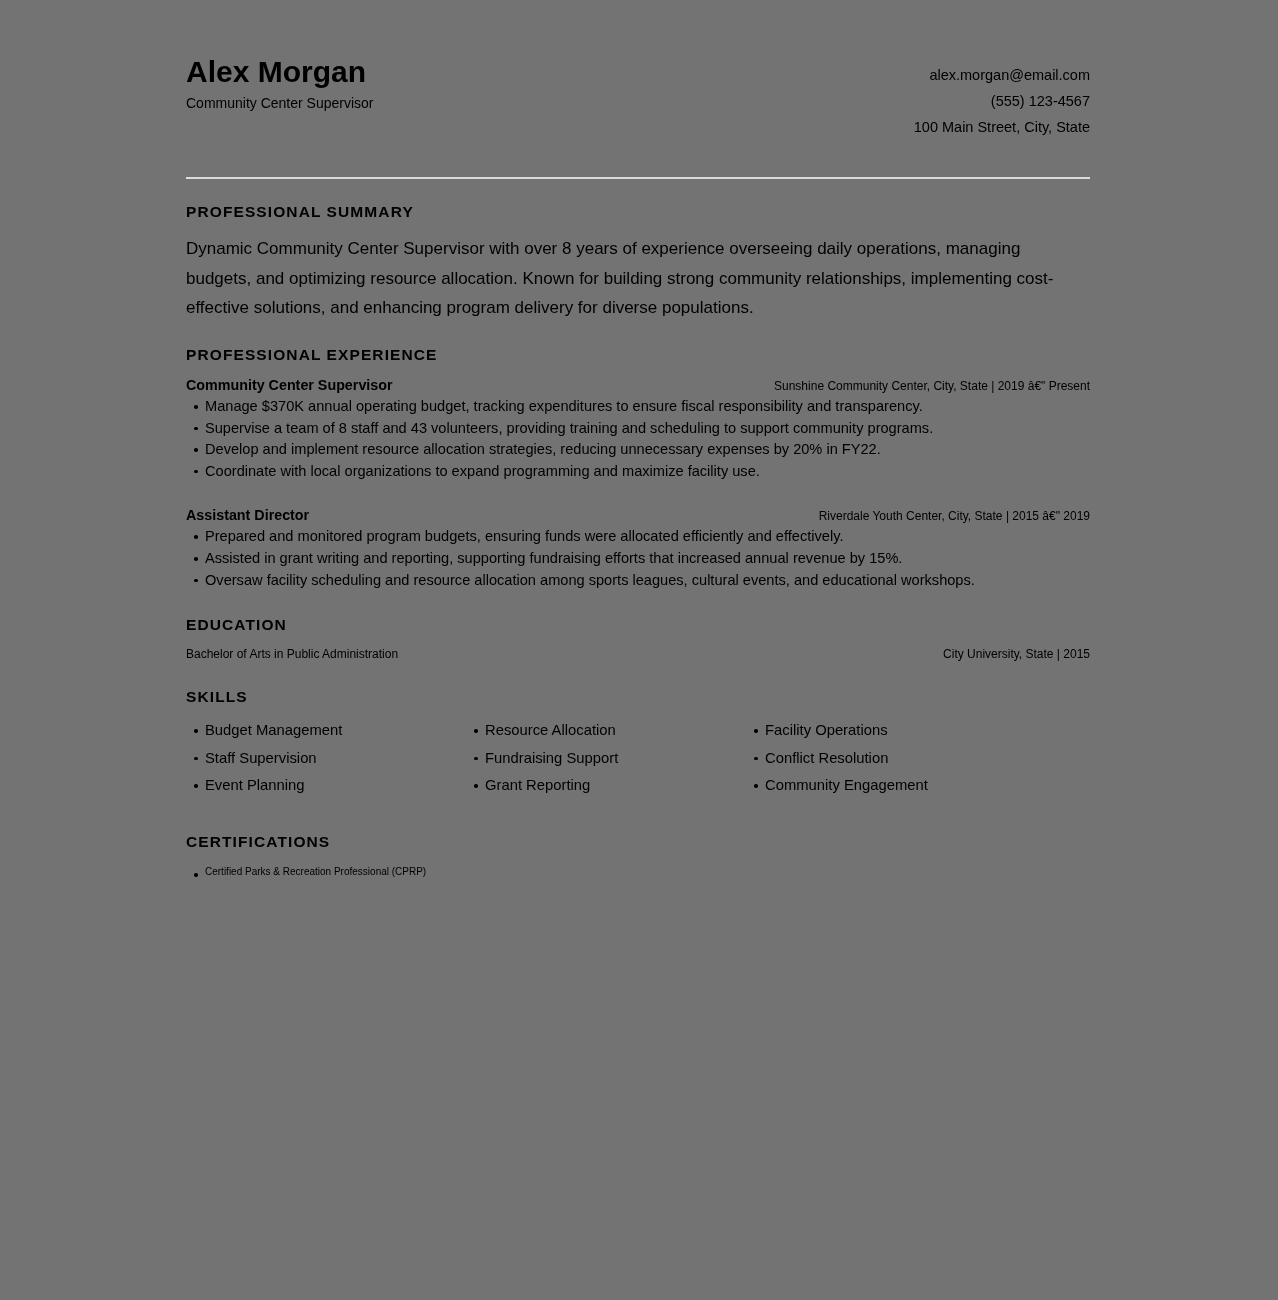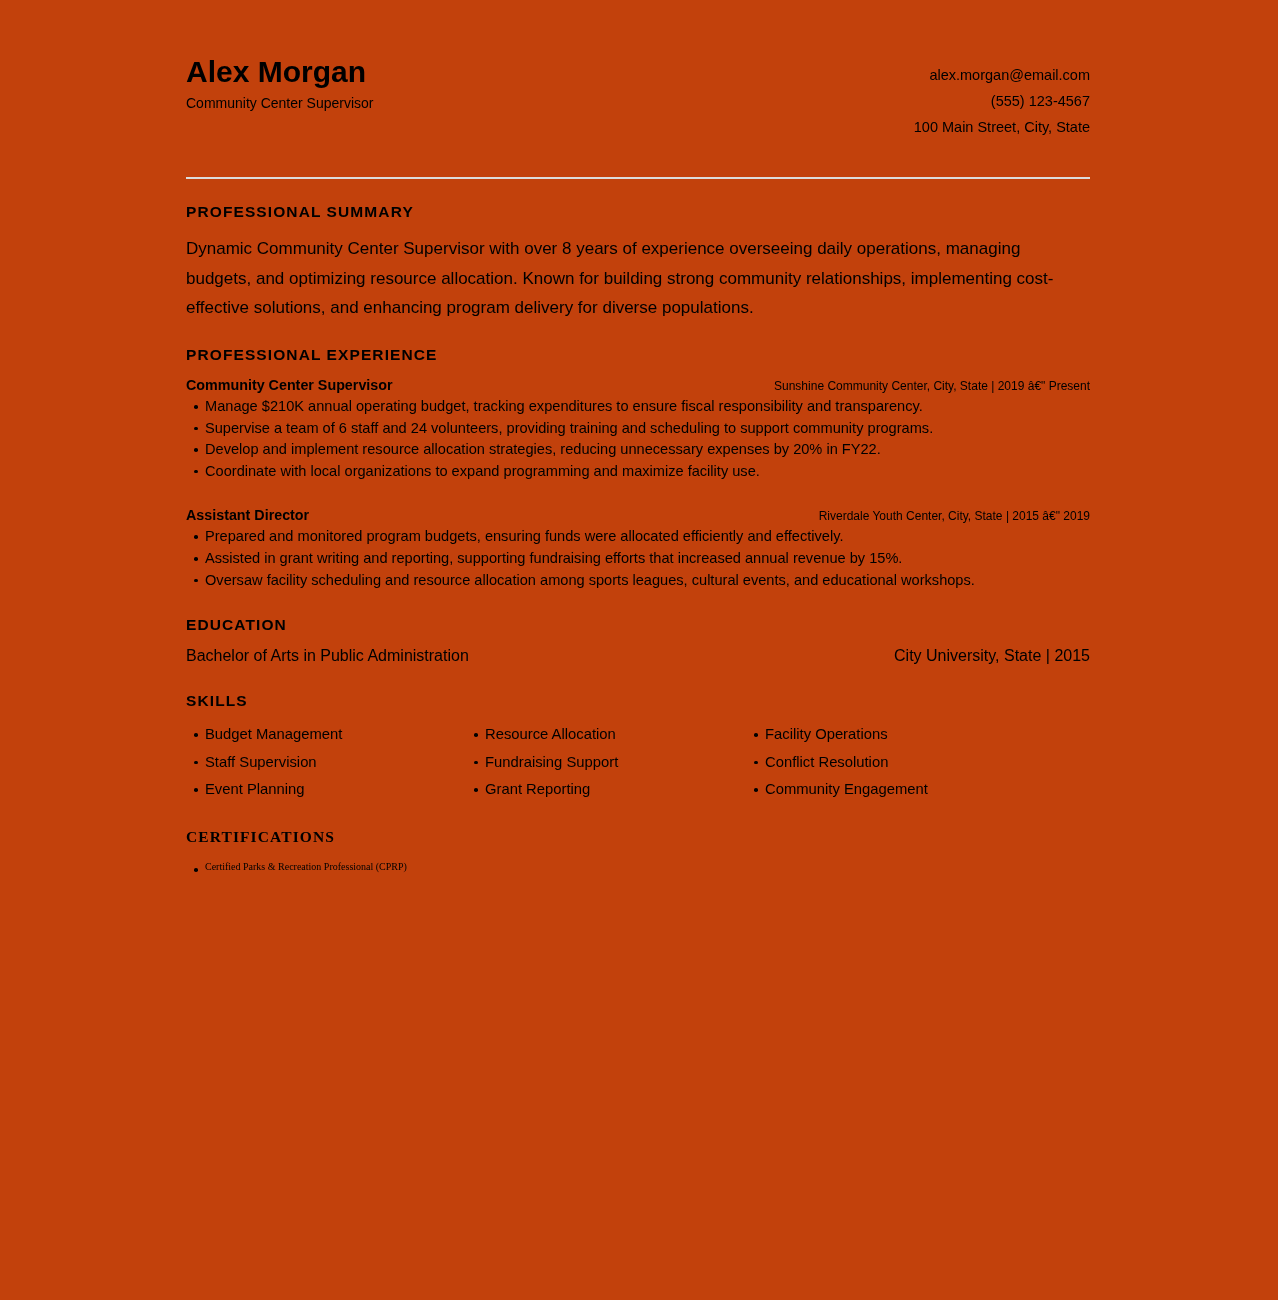--- a/index.html
+++ b/index.html
@@ -12,21 +12,21 @@
 
   body {
     font-family: "Liberation Sans", sans-serif;
     color: #000000;
     -webkit-font-smoothing: antialiased;
   }
 
   .page {
     width: 1278px;
     height: 1300px;
-    background: #c2410c;
+    background: #737373;
     position: relative;
   }
 
   .resume {
     position: absolute;
     left: 186px;
     top: 0;
     width: 904px;
   }
 
@@ -70,21 +70,21 @@
   .divider {
     border: 0;
     border-top: 2px solid #dcdcdc;
     margin-top: 37px;
   }
 
   
   .section { margin-top: 24px; }
   .section-education { margin-top: 25px; }
   .section-skills { margin-top: 27px; }
-  .section-certs { margin-top: 27px; font-family: Liberation Serif, serif; }
+  .section-certs { margin-top: 36px; }
 
   .section-title {
     font-size: 15.5px;
     font-weight: bold;
     letter-spacing: 1.1px;
     text-transform: uppercase;
     margin-bottom: 13px;
     color: #000;
   }
 
@@ -143,21 +143,21 @@
     border-radius: 50%;
     background: #000;
   }
 
   
   .edu-row {
     display: flex;
     justify-content: space-between;
     align-items: baseline;
     gap: 18px;
-    font-size: 16px;
+    font-size: 12px;
     color: #000;
   }
 
   .edu-degree { white-space: nowrap; }
   .edu-meta { text-align: right; white-space: nowrap; }
 
   
   .skills-grid {
     display: grid;
     grid-template-columns: 280px 280px 1fr;
@@ -234,22 +234,22 @@
 
     <div class="section section-experience">
       <div class="section-title">PROFESSIONAL EXPERIENCE</div>
 
       <div class="entry">
         <div class="entry-head">
           <div class="entry-role">Community Center Supervisor</div>
           <div class="entry-meta">Sunshine Community Center, City, State | 2019 â€" Present</div>
         </div>
         <ul class="bullets">
-          <li>Manage $210K annual operating budget, tracking expenditures to ensure fiscal responsibility and transparency.</li>
-          <li>Supervise a team of 6 staff and 24 volunteers, providing training and scheduling to support community programs.</li>
+          <li>Manage $370K annual operating budget, tracking expenditures to ensure fiscal responsibility and transparency.</li>
+          <li>Supervise a team of 8 staff and 43 volunteers, providing training and scheduling to support community programs.</li>
           <li>Develop and implement resource allocation strategies, reducing unnecessary expenses by 20% in FY22.</li>
           <li>Coordinate with local organizations to expand programming and maximize facility use.</li>
         </ul>
       </div>
 
       <div class="entry">
         <div class="entry-head">
           <div class="entry-role">Assistant Director</div>
           <div class="entry-meta">Riverdale Youth Center, City, State | 2015 â€" 2019</div>
         </div>

